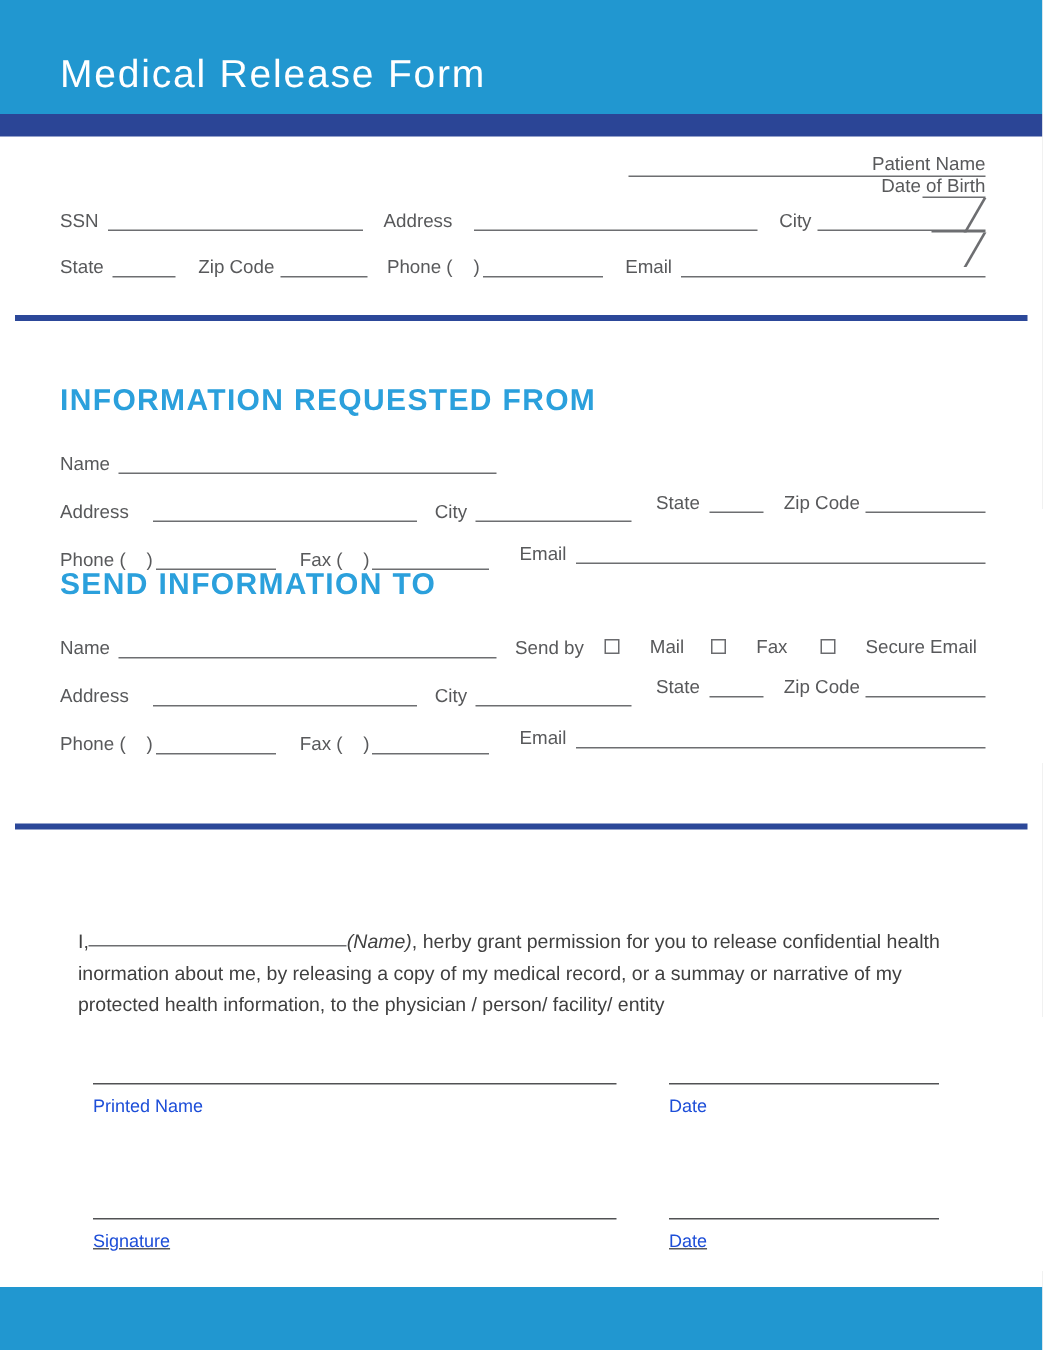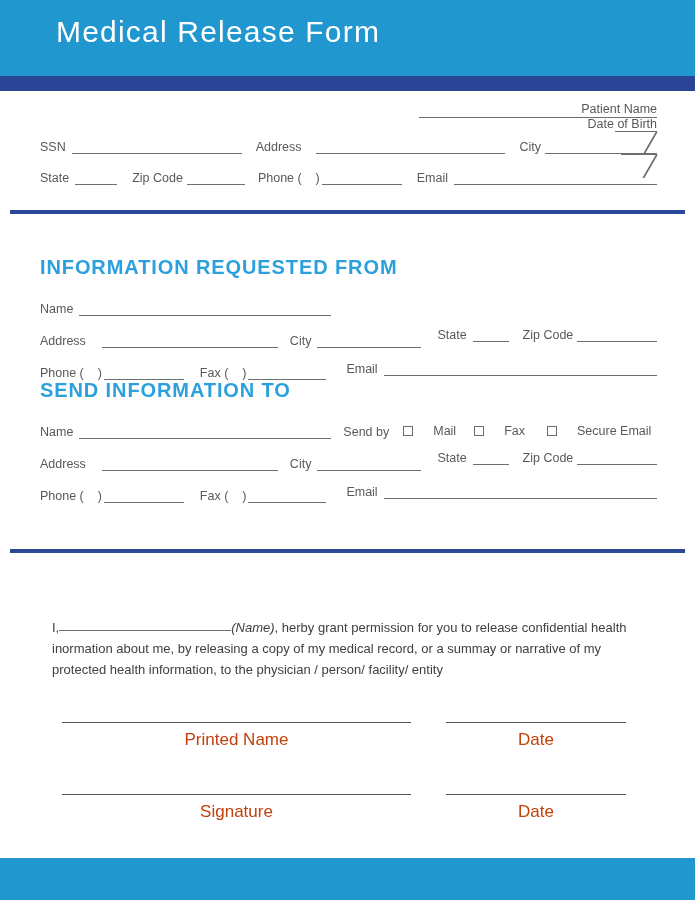--- a/index.html
+++ b/index.html
@@ -15,21 +15,21 @@
     overflow: hidden;
   }
 
   
   .header {
     position: absolute; top: 0; left: 0; width: 100%; height: 76px;
     background: #2197d0;
   }
   .header-title {
     position: absolute; left: 40px; bottom: 11px;
-    margin: 16px; font-size: 30px; font-weight: 400; letter-spacing: 1.2px;
+    margin: 0; font-size: 26px; font-weight: 400; letter-spacing: 1.2px;
     color: #ffffff;
   }
   .bar-dark {
     position: absolute; top: 76px; left: 0; width: 100%; height: 15px;
     background: #2b4596;
   }
 
   
   .divider {
     position: absolute; left: 10px; right: 10px; height: 4px;
@@ -78,25 +78,25 @@
   }
   .consent-line {
     display: inline-block; width: 172px; height: 10px;
     border-bottom: 1.5px solid #6d6e71; margin-bottom: 1px;
   }
   .consent-name { font-style: italic; }
 
   
   .signatures { position: absolute; top: 722px; left: 62px; width: 564px; }
   .sig-row { display: flex; }
-  .sig-row + .sig-row { margin-top: 44px; }
+  .sig-row + .sig-row { margin-top: 68px; text-decoration: underline; }
   .sig-col-left { width: 349px; }
   .sig-col-right { width: 180px; margin-left: 35px; }
   .sig-line { height: 1px; border-bottom: 1.7px solid #515254; }
-  .sig-lbl { margin-top: 7px; font-size: 17px; color: #c2410c; text-align: center; }
+  .sig-lbl { margin-top: 7px; font-size: 12px; color: #1d4ed8; }
 
   
   .footer {
     position: absolute; bottom: 0; left: 0; width: 100%; height: 42px;
     background: #2197d0;
   }
 </style>
 </head>
 <body>
 

